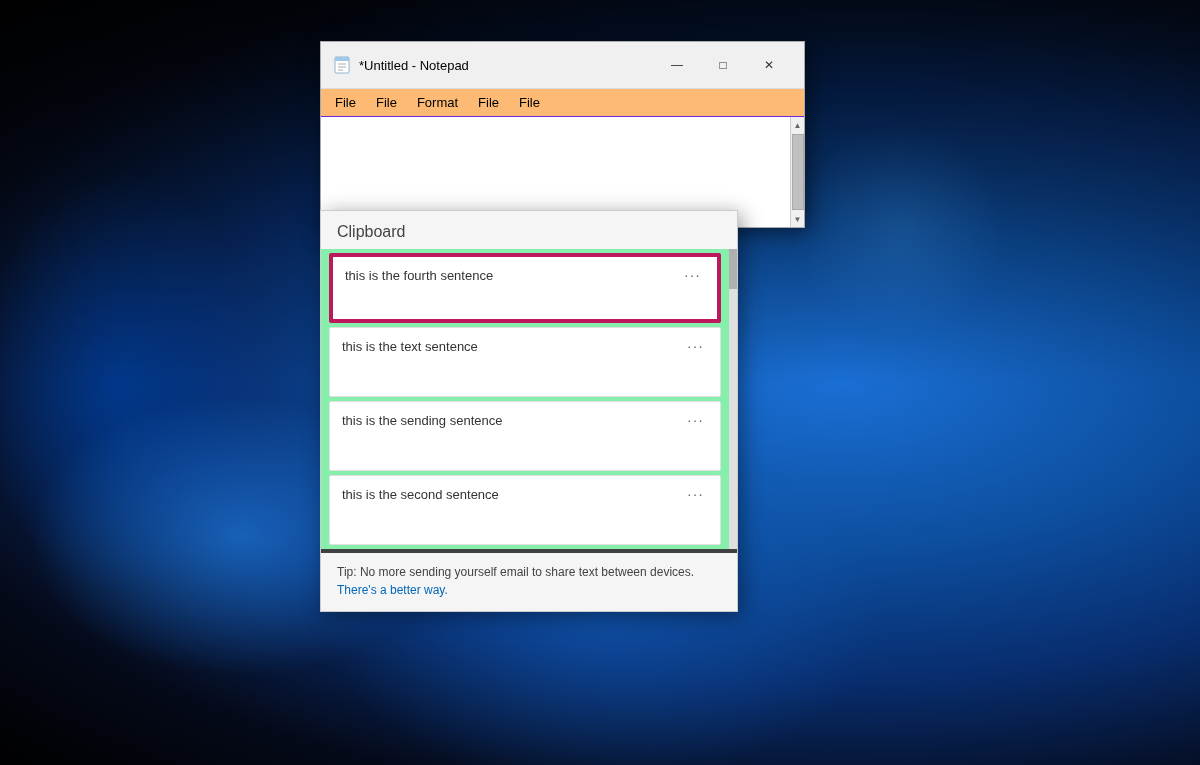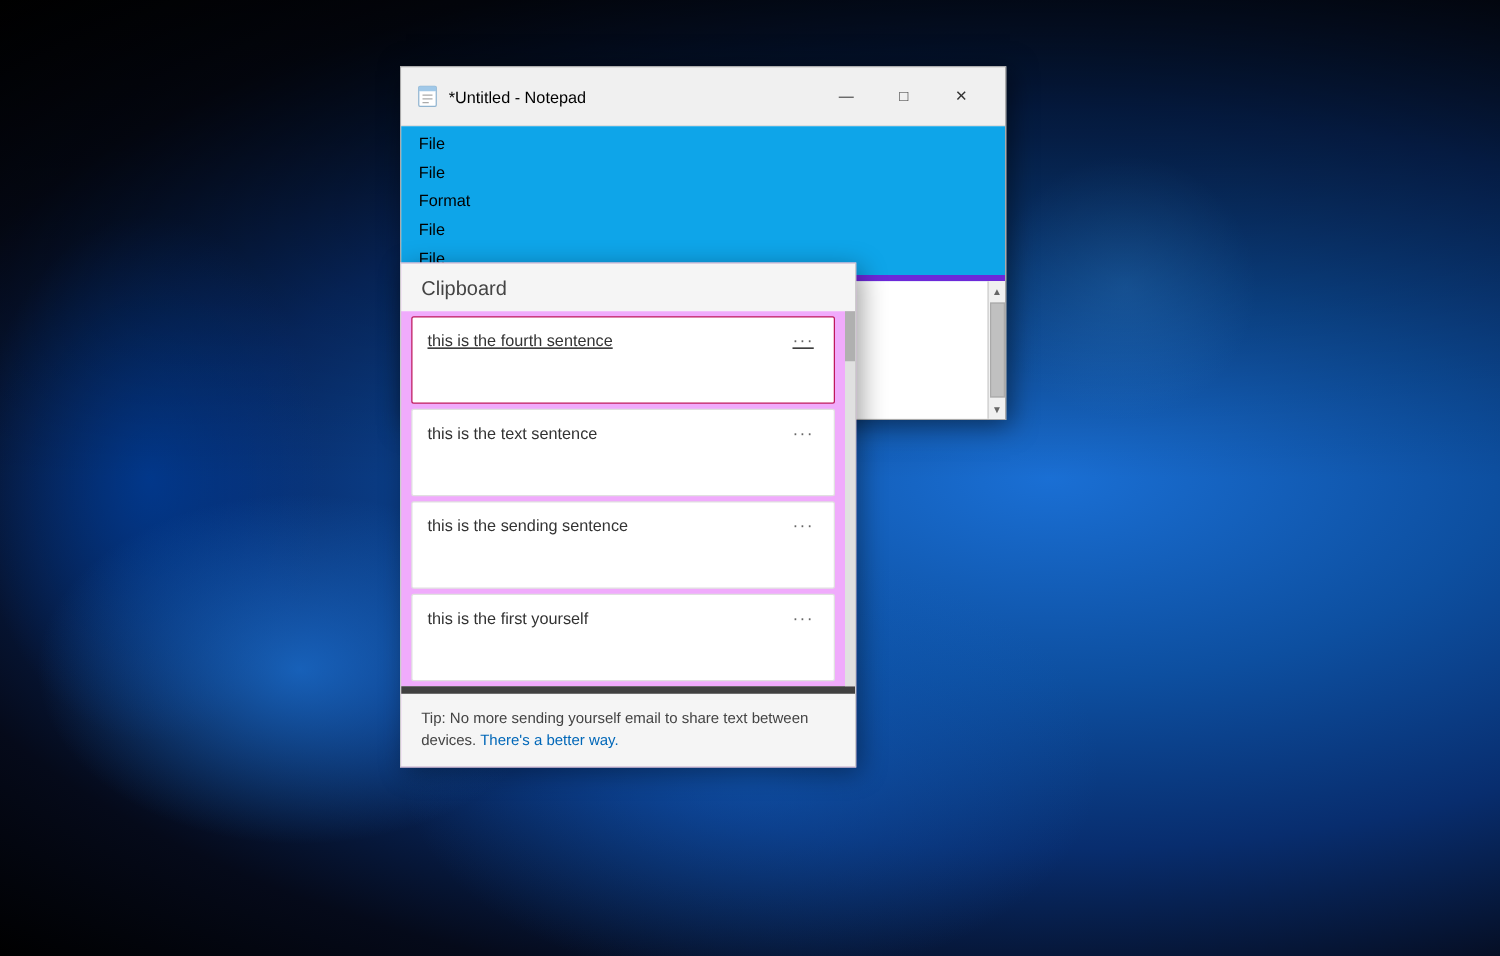--- a/index.html
+++ b/index.html
@@ -34,21 +34,21 @@
       content: '';
       position: absolute;
       top: 0; left: 0; right: 0; height: 50%;
       background: linear-gradient(180deg, #000 0%, transparent 100%);
       opacity: 0.6;
     }
 
     
     .notepad-window {
       position: absolute;
-      top: 53px;
+      top: 41px;
       left: 320px;
       width: 485px;
       background: #f0f0f0;
       border: 1px solid #aaa;
       box-shadow: 4px 4px 20px rgba(0,0,0,0.5);
     }
 
     .title-bar {
       display: flex;
       align-items: center;
@@ -84,24 +84,23 @@
       cursor: pointer;
       display: flex;
       align-items: center;
       justify-content: center;
       font-size: 12px;
       color: #333;
     }
 
     .menu-bar {
       display: flex;
-      background: #0ea5e9;
-      border-bottom: 5px solid #6d28d9;
+      background: #fdba74;
+      border-bottom: 1px solid #6d28d9;
       padding: 2px 4px;
-      flex-direction: column;
     }
 
     .menu-item {
       padding: 4px 10px;
       font-size: 13px;
       color: #000;
       cursor: pointer;
       border-radius: 3px;
     }
 
@@ -156,22 +155,22 @@
       background: #c0c0c0;
       border: 1px solid #aaa;
       margin: 1px;
     }
 
     
     .clipboard-panel {
       position: absolute;
       top: 210px;
       left: 320px;
-      width: 365px;
-      background: #f0abfc;
+      width: 418px;
+      background: #86efac;
       border: 1px solid #ccc;
       box-shadow: 4px 4px 20px rgba(0,0,0,0.4);
       z-index: 10;
     }
 
     .clipboard-header {
       padding: 12px 16px 8px;
       font-size: 16px;
       font-weight: 400;
       color: #444;
@@ -185,23 +184,22 @@
       border: 1px solid #e0e0e0;
       border-radius: 2px;
       display: flex;
       align-items: flex-start;
       justify-content: space-between;
       min-height: 70px;
       cursor: pointer;
     }
 
     .clip-item.selected {
-      border: 1px solid #be185d;
+      border: 4px solid #be185d;
       background: #fff;
-      text-decoration: underline;
     }
 
     .clip-item-text {
       font-size: 13px;
       color: #333;
       flex: 1;
       line-height: 1.4;
     }
 
     .clip-item-menu {
@@ -210,21 +208,21 @@
       cursor: pointer;
       padding: 0 4px;
       letter-spacing: 1px;
     }
 
     .clipboard-tip {
       padding: 10px 16px 12px;
       font-size: 12px;
       color: #444;
       background: #f5f5f5;
-      border-top: 6px solid #404040;
+      border-top: 4px solid #404040;
       line-height: 1.5;
     }
 
     .clipboard-tip a {
       color: #0067b8;
       text-decoration: none;
     }
 
     
     .clipboard-scroll-container {
@@ -310,21 +308,21 @@
         <span class="clip-item-text">this is the text sentence</span>
         <span class="clip-item-menu">···</span>
       </div>
 
       <div class="clip-item">
         <span class="clip-item-text">this is the sending sentence</span>
         <span class="clip-item-menu">···</span>
       </div>
 
       <div class="clip-item">
-        <span class="clip-item-text">this is the first yourself</span>
+        <span class="clip-item-text">this is the second sentence</span>
         <span class="clip-item-menu">···</span>
       </div>
 
     </div>
 
     <div class="clipboard-scrollbar">
       <div class="clipboard-scrollbar-thumb"></div>
     </div>
   </div>
 

